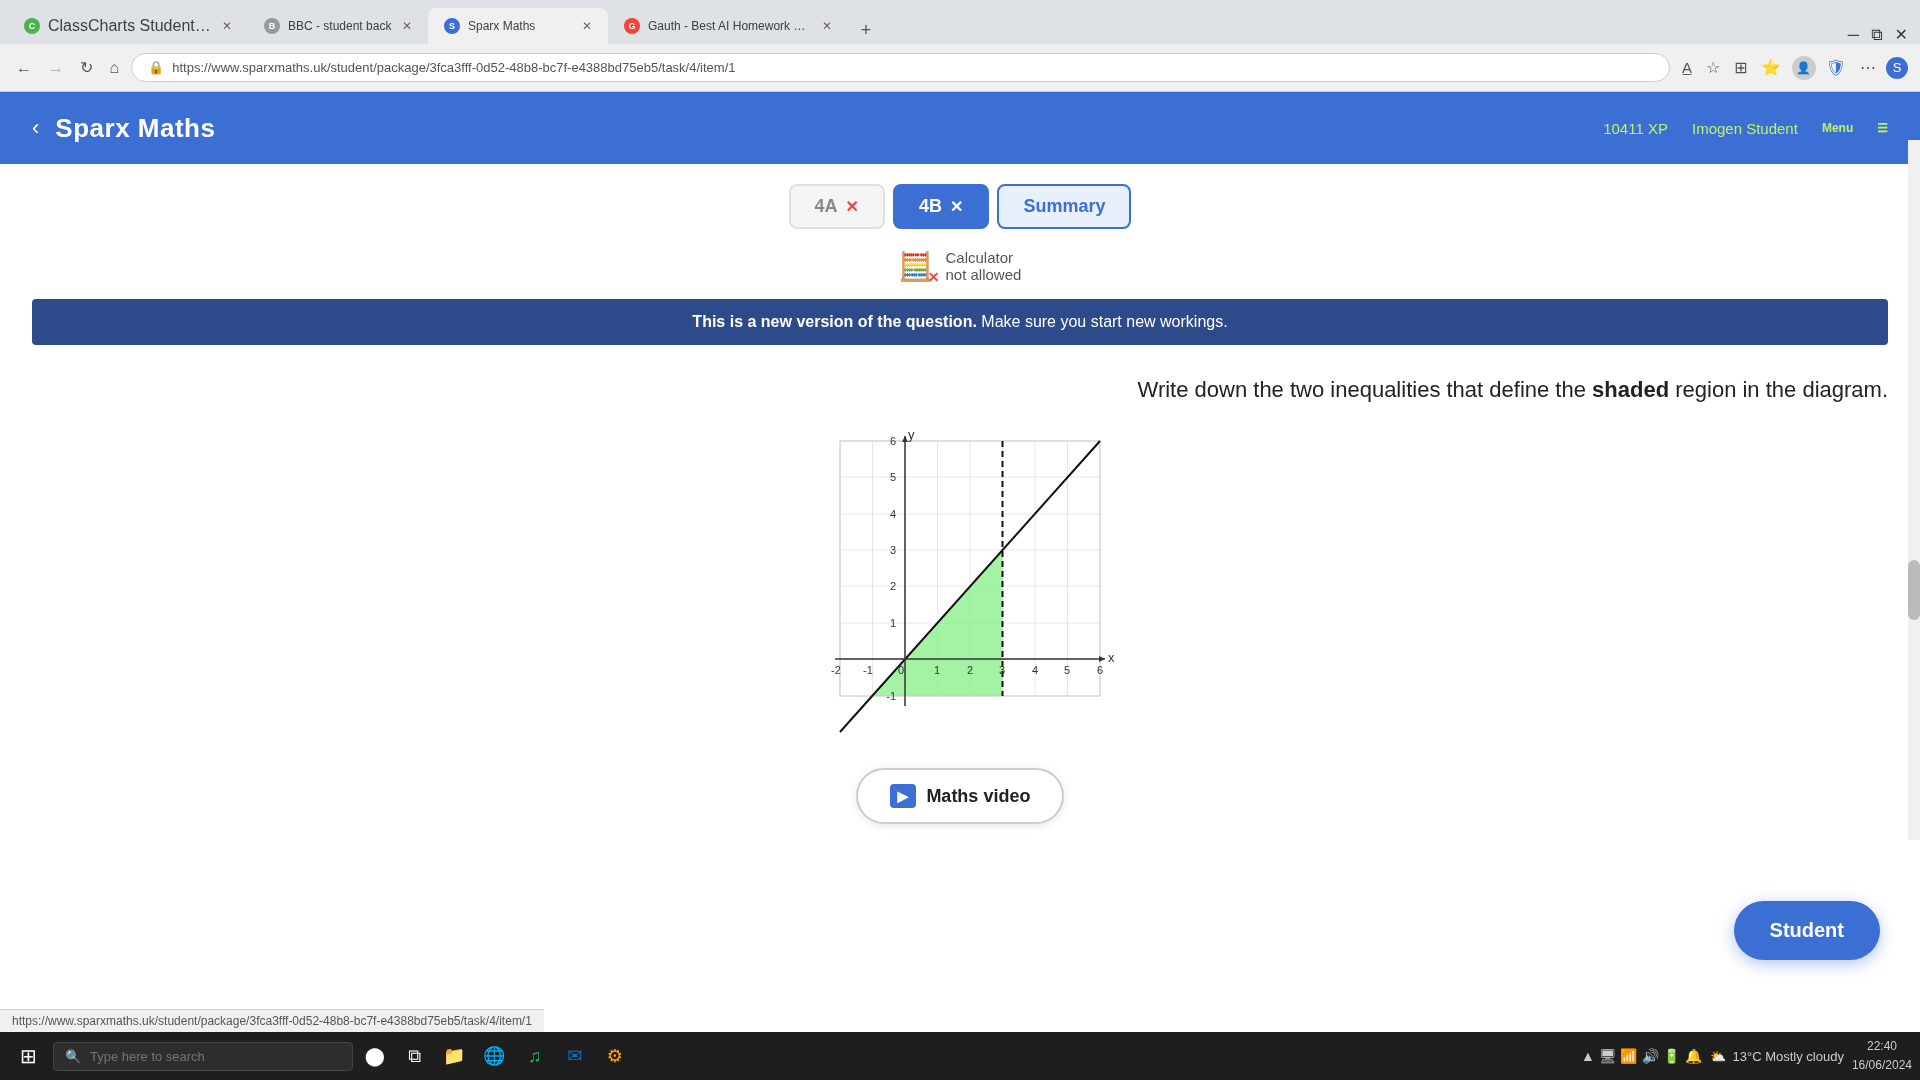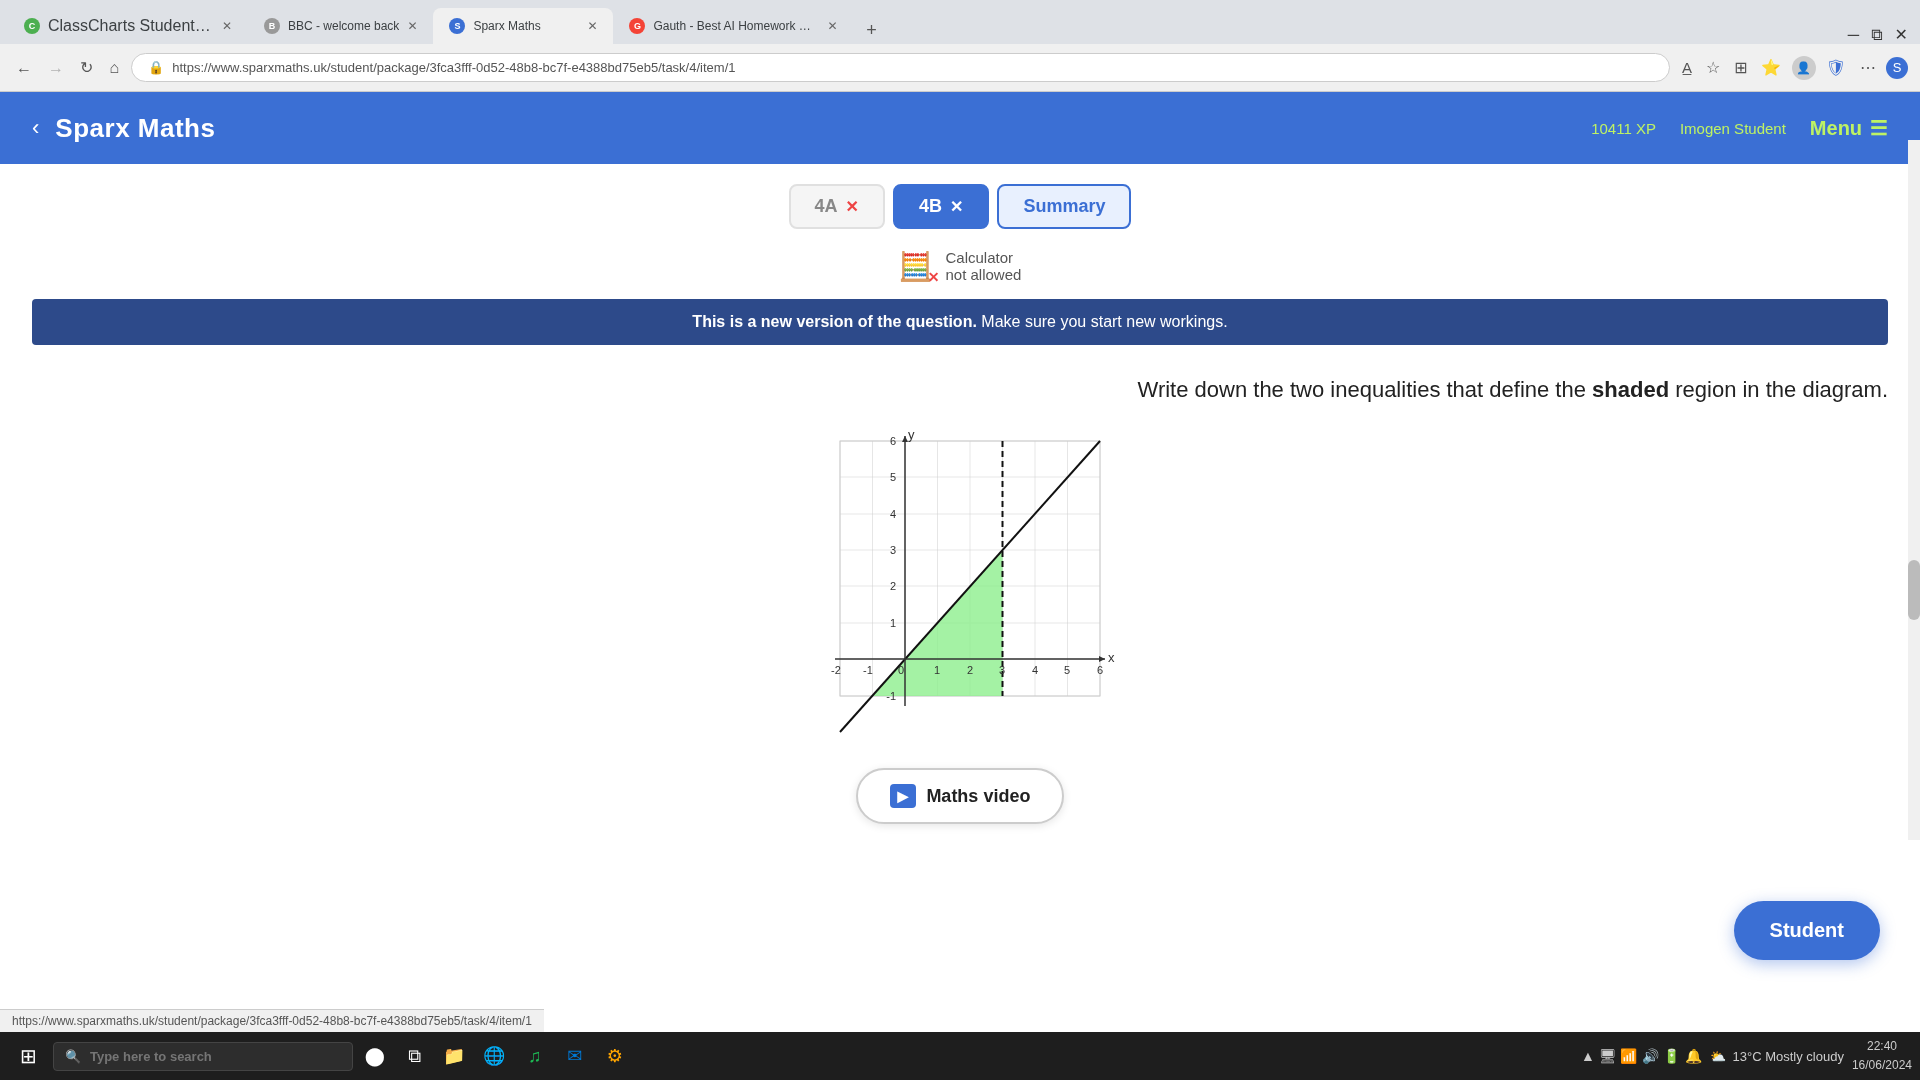--- a/index.html
+++ b/index.html
@@ -15,21 +15,21 @@
     .address-bar { flex: 1; background: #fff; border: 1px solid #ccc; border-radius: 20px; padding: 6px 16px; font-size: 13px; color: #333; display: flex; align-items: center; gap: 8px; }
     .address-bar span { color: #555; font-size: 13px; }
     .toolbar-icons { display: flex; gap: 6px; align-items: center; color: #555; font-size: 16px; }
     .toolbar-icons span { cursor: pointer; padding: 4px; }
 
     
     .sparx-header { background: #3b6fd4; display: flex; align-items: center; padding: 0 32px; height: 72px; }
     .sparx-back { color: white; font-size: 22px; margin-right: 16px; cursor: pointer; }
     .sparx-logo { color: white; font-size: 26px; font-weight: 700; letter-spacing: 0.5px; }
     .sparx-header-right { margin-left: auto; display: flex; align-items: center; gap: 24px; color: #bef264; font-size: 15px; font-weight: 500; }
-    .sparx-menu { display: flex; align-items: center; gap: 8px; font-size: 20px; font-weight: 600; cursor: pointer; }
+    .sparx-menu { display: flex; align-items: center; gap: 24px; font-size: 12px; font-weight: 600; cursor: pointer; }
 
     
     .content-area { background: #fff; padding: 0; position: relative; }
 
     
     .task-tabs { display: flex; justify-content: center; gap: 8px; padding: 20px 0 0 0; }
     .task-tab { padding: 10px 24px; border-radius: 8px; font-size: 18px; font-weight: 600; cursor: pointer; display: flex; align-items: center; gap: 8px; border: 2px solid transparent; }
     .task-tab.completed { background: #f5f5f5; color: #888; border-color: #e0e0e0; }
     .task-tab.active-tab { background: #3b6fd4; color: white; border-color: #3b6fd4; }
     .task-tab.summary-tab { background: #e8f0fe; color: #3b6fd4; border-color: #3b6fd4; font-weight: 700; }
@@ -61,21 +61,21 @@
     .answer-btn { position: fixed; bottom: 120px; right: 40px; background: #3b6fd4; color: white; border: none; border-radius: 30px; padding: 18px 36px; font-size: 20px; font-weight: 700; cursor: pointer; box-shadow: 0 4px 16px rgba(59,111,212,0.4); }
 
     
     .scrollbar { position: absolute; right: 0; top: 0; width: 12px; height: 100%; background: #f0f0f0; }
     .scrollbar-thumb { position: absolute; top: 60%; width: 100%; height: 60px; background: #bbb; border-radius: 6px; }
 
     
     .taskbar { position: fixed; bottom: 0; left: 0; width: 100%; height: 48px; background: #1e1e1e; display: flex; align-items: center; padding: 0 8px; gap: 4px; z-index: 100; }
     .taskbar-start { background: none; border: none; cursor: pointer; color: white; font-size: 20px; padding: 6px 12px; }
     .taskbar-search { background: #2d2d2d; border: 1px solid #444; border-radius: 4px; display: flex; align-items: center; gap: 8px; padding: 6px 12px; width: 300px; color: #aaa; font-size: 13px; cursor: text; }
-    .taskbar-search input { background: none; border: none; outline: none; color: #e5e5e5; font-size: 13px; width: 100%; font-weight: bold; }
+    .taskbar-search input { background: none; border: none; outline: none; color: #e5e5e5; font-size: 13px; width: 100%; }
     .taskbar-icon { width: 36px; height: 36px; display: flex; align-items: center; justify-content: center; font-size: 18px; cursor: pointer; color: white; border-radius: 4px; }
     .taskbar-right { margin-left: auto; display: flex; align-items: center; gap: 8px; color: #ccc; font-size: 12px; }
     .taskbar-time { text-align: center; line-height: 1.6; }
     .taskbar-weather { display: flex; align-items: center; gap: 6px; color: #ccc; font-size: 13px; }
     .taskbar-sys-icons { display: flex; align-items: center; gap: 4px; color: #ccc; font-size: 14px; }
 
     
     .status-bar { position: fixed; bottom: 48px; left: 0; background: #f0f0f0; border-top: 1px solid #ccc; padding: 4px 12px; font-size: 12px; color: #555; }
 
     
@@ -88,21 +88,21 @@
   <div style="display:flex; background:#dee1e6; align-items:flex-end; padding: 8px 0 0 8px; height:44px;">
 
     <div class="browser-tab" style="background:#dee1e6;">
       <div style="width:16px;height:16px;border-radius:50%;background:#4caf50;flex-shrink:0;display:flex;align-items:center;justify-content:center;font-size:9px;color:white;font-weight:700;">C</div>
       <span style="flex:1;overflow:hidden;text-overflow:ellipsis;white-space:nowrap;font-size:16px;">ClassCharts Student App</span>
       <span style="font-size:12px;color:#666;cursor:pointer;">✕</span>
     </div>
 
     <div class="browser-tab" style="background:#dee1e6;">
       <div style="width:16px;height:16px;border-radius:50%;background:#999;flex-shrink:0;display:flex;align-items:center;justify-content:center;font-size:9px;color:white;font-weight:700;">B</div>
-      <span style="flex:1;overflow:hidden;text-overflow:ellipsis;white-space:nowrap;font-size:12px;">BBC - welcome back</span>
+      <span style="flex:1;overflow:hidden;text-overflow:ellipsis;white-space:nowrap;font-size:12px;">BBC - student back</span>
       <span style="font-size:12px;color:#666;cursor:pointer;">✕</span>
     </div>
 
     <div class="browser-tab active" style="background:#f0f0f0;">
       <div style="width:16px;height:16px;border-radius:50%;background:#3b6fd4;flex-shrink:0;display:flex;align-items:center;justify-content:center;font-size:9px;color:white;font-weight:700;">S</div>
       <span style="flex:1;overflow:hidden;text-overflow:ellipsis;white-space:nowrap;font-size:12px;">Sparx Maths</span>
       <span style="font-size:12px;color:#666;cursor:pointer;">✕</span>
     </div>
 
     <div class="browser-tab" style="background:#dee1e6;">

